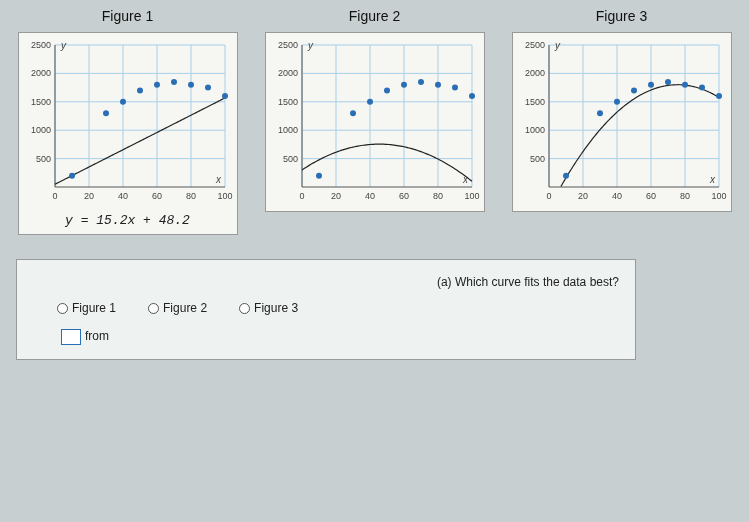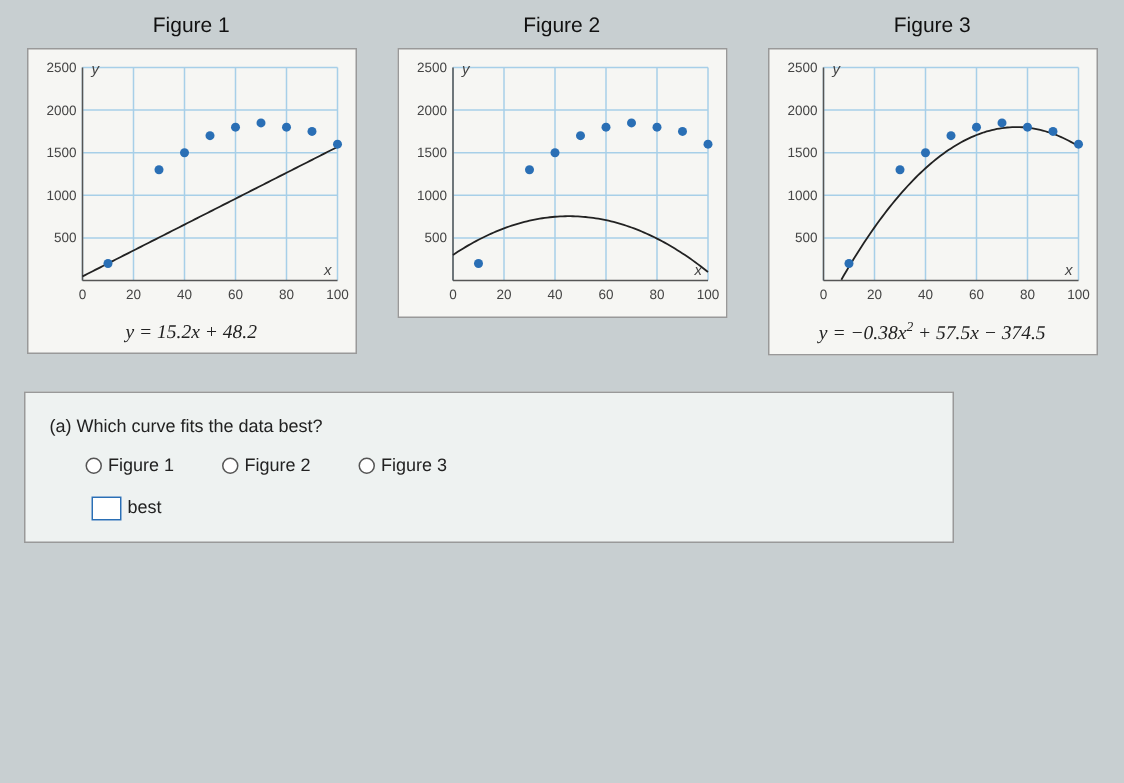--- a/index.html
+++ b/index.html
@@ -39,34 +39,34 @@
   }
   .chart-svg { display: block; }
   .grid-line { stroke: #a7cfe8; stroke-width: 1; }
   .axis-line { stroke: #555; stroke-width: 1; }
   .axis-text { font: 9px Arial; fill: #444; }
   .axis-label { font: 10px Arial; fill: #444; font-style: italic; }
   .data-point { fill: #2a6fb5; }
   .fit-line { stroke: #222; stroke-width: 1.2; fill: none; }
   .equation {
     padding: 6px 2px 2px;
-    font-family: Liberation Serif, serif;
+    font-family: Liberation Mono, monospace;
     font-style: italic;
     font-size: 13px;
     color: #222;
     white-space: nowrap;
   }
   .question-box {
     background: #eef2f1;
     border: 1px solid #999;
     padding: 14px 16px;
     width: 620px;
     margin: 0 8px;
   }
-  .q-line { margin-bottom: 10px; line-height: 1.4; }
+  .q-line { margin-bottom: 10px; line-height: 1.4; text-align: right; }
   .options { display: flex; gap: 32px; padding-left: 24px; margin-bottom: 14px; }
   .radio {
     display: inline-block;
     width: 11px; height: 11px;
     border: 1px solid #555;
     border-radius: 50%;
     vertical-align: middle;
     margin-right: 4px;
     background: #fff;
   }
@@ -205,28 +205,27 @@
           <circle cx="49" cy="138.64" r="3" class="data-point"></circle>
           <circle cx="83" cy="76.16" r="3" class="data-point"></circle>
           <circle cx="100" cy="64.8" r="3" class="data-point"></circle>
           <circle cx="117" cy="53.44" r="3" class="data-point"></circle>
           <circle cx="134" cy="47.760000000000005" r="3" class="data-point"></circle>
           <circle cx="151" cy="44.92" r="3" class="data-point"></circle>
           <circle cx="168" cy="47.760000000000005" r="3" class="data-point"></circle>
           <circle cx="185" cy="50.60000000000001" r="3" class="data-point"></circle>
           <circle cx="202" cy="59.120000000000005" r="3" class="data-point"></circle>
         </svg>
-      <div class="equation"><span>y = −0.38x<span class="sup">2</span> + 57.5x − 374.5</span></div>
     </div>
   </div>
 </div>
 
 <div class="question-box">
   <div class="q-line">(a) Which curve fits the data best?</div>
   <div class="options">
     <label><span class="radio"></span><span>Figure 1</span></label>
     <label><span class="radio"></span><span>Figure 2</span></label>
     <label><span class="radio"></span><span>Figure 3</span></label>
   </div>
   <div>
-    <span class="input-box"></span><span>best</span>
+    <span class="input-box"></span><span>from</span>
   </div>
 </div>
 
 </body></html>

